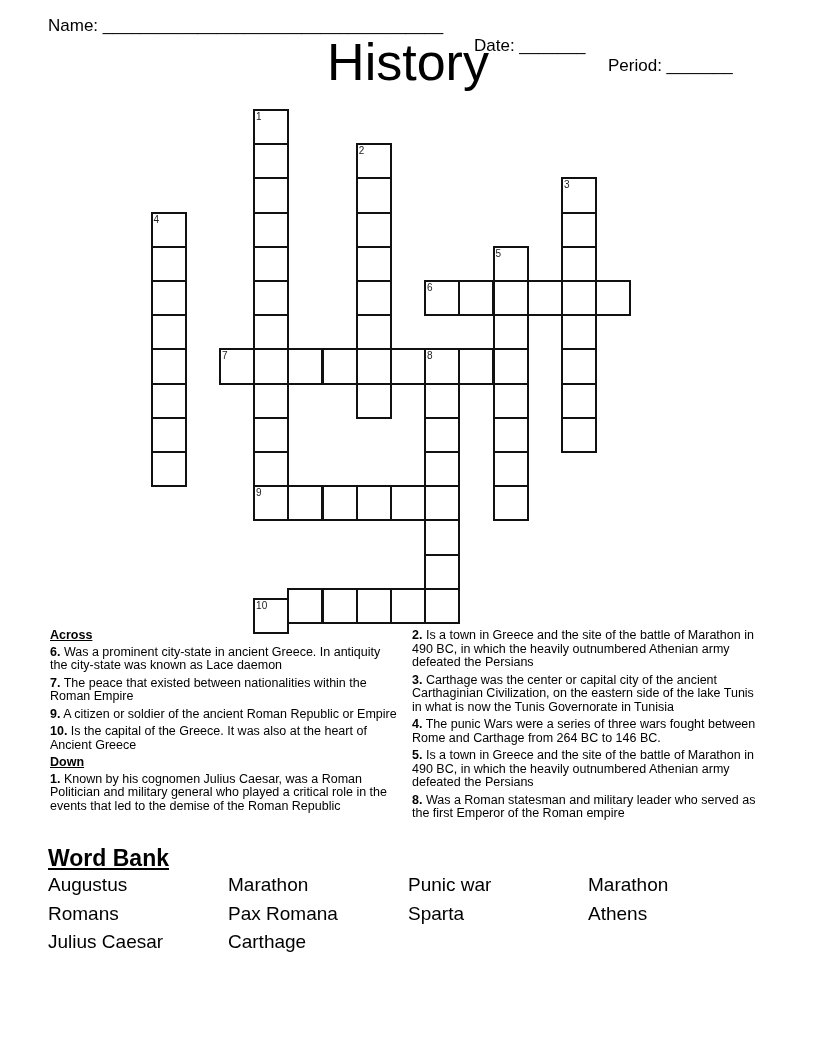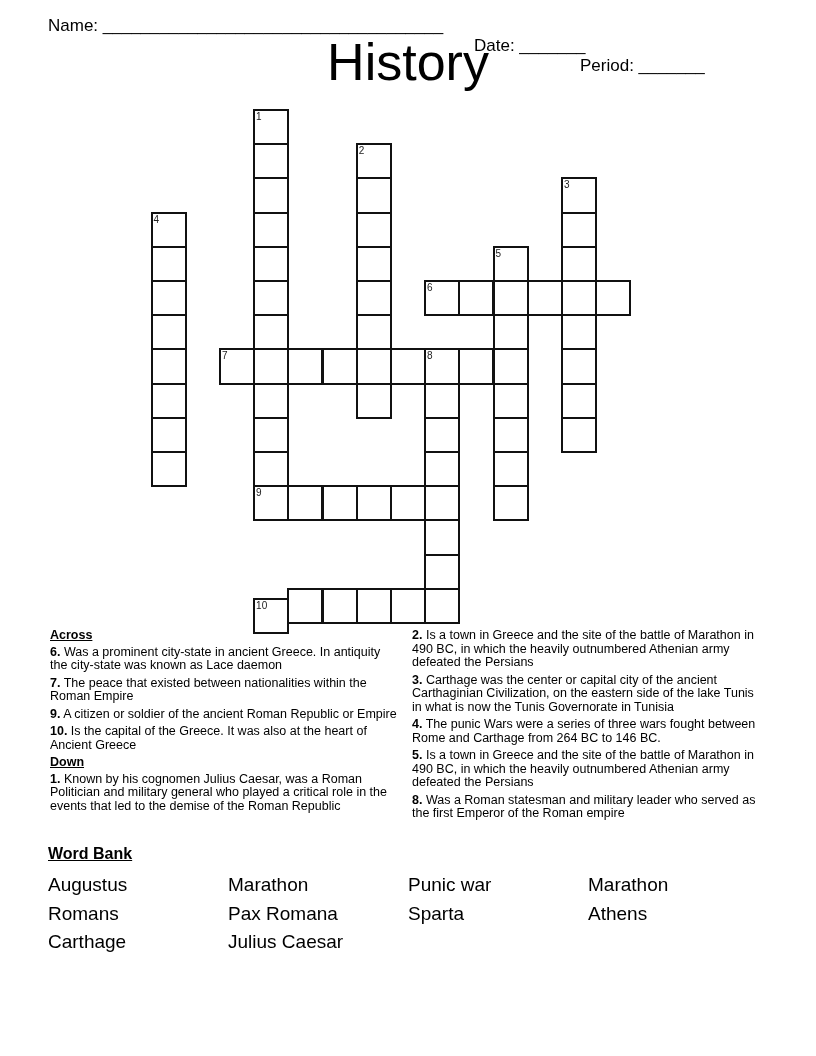--- a/index.html
+++ b/index.html
@@ -2,34 +2,34 @@
 <html><head>
 <meta charset="utf-8">
 <style>
   html, body { margin: 0; padding: 0; background: #ffffff; }
   body { width: 816px; height: 1056px; position: relative; overflow: hidden;
          font-family: "Liberation Sans", sans-serif; color: #000; }
   .header { position: absolute; top: -4px; left: 48px; font-size: 17px; white-space: pre; }
   .header span { display: inline-block; }
   #hdr-name { position: absolute; left: 0; }
   #hdr-date { position: absolute; left: 426px; }
-  #hdr-period { position: absolute; left: 532px; }
+  #hdr-period { position: absolute; left: 560px; }
   .title { position: absolute; top: 32px; left: 0; width: 816px; text-align: center;
            font-size: 52px; }
   #grid { position: absolute; left: 0; top: 0; width: 816px; height: 640px; }
   .cell { position: absolute; box-sizing: border-box; border: 2px solid #111;
           background: #fff; width: 36.2px; height: 36.2px; }
   .cell .num { position: absolute; top: 0; left: 1px; font-size: 10px; line-height: 11px; color: #222; }
   .clues { position: absolute; top: 629px; font-size: 12.5px; line-height: 13.5px; }
   #clues-left { left: 50px; width: 350px; }
   #clues-right { left: 412px; width: 350px; }
   .clue-heading { font-weight: bold; text-decoration: underline; font-size: 12.5px; margin-bottom: 3px; }
   .clue { margin-bottom: 4px; }
   .clue b { font-weight: bold; }
-  .wb-title { position: absolute; top: 845px; left: 48px; font-size: 16px; font-weight: bold;
+  .wb-title { position: absolute; top: 845px; left: 48px; font-size: 23px; font-weight: bold;
               text-decoration: underline; }
   .wb-grid { position: absolute; top: 872px; left: 48px; display: grid;
              grid-template-columns: 180px 180px 180px 180px; row-gap: 3px; font-size: 19px; line-height: 25.5px; }
 </style>
 </head>
 <body>
 
 <div class="header">
   <span id="hdr-name">Name: ____________________________________</span>
   <span id="hdr-date">Date: _______</span>
@@ -158,15 +158,15 @@
 <div class="wb-title">Word Bank</div>
 <div class="wb-grid" id="word-bank">
     <div>Augustus</div>
     <div>Marathon</div>
     <div>Punic war</div>
     <div>Marathon</div>
     <div>Romans</div>
     <div>Pax Romana</div>
     <div>Sparta</div>
     <div>Athens</div>
+    <div>Julius Caesar</div>
     <div>Carthage</div>
-    <div>Julius Caesar</div>
   </div>
 
 </body></html>

